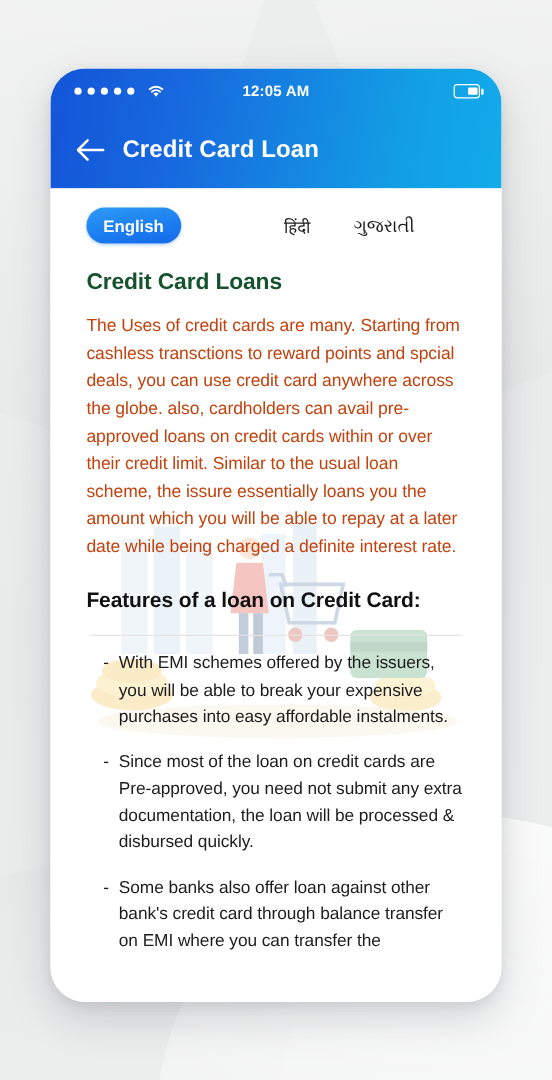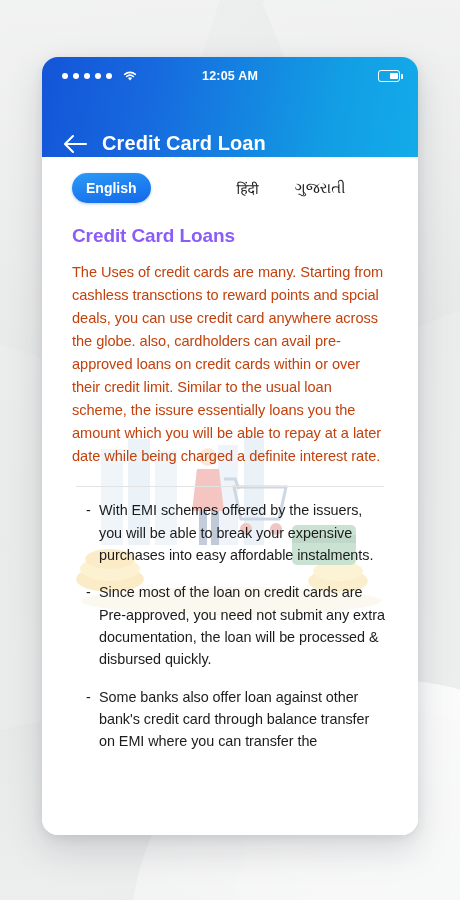--- a/index.html
+++ b/index.html
@@ -61,21 +61,21 @@
     background: radial-gradient(circle at 50% 0%, rgba(255,255,255,.85), rgba(238,239,239,0));
   }
 
   
   .phone {
     position: absolute;
     left: 42px;
     top: 57px;
     width: 376px;
     height: 778px;
-    border-radius: 16px;
+    border-radius: 29px;
     background: #ffffff;
     overflow: hidden;
     box-shadow: 0 14px 34px rgba(90,95,105,.22), 0 3px 10px rgba(90,95,105,.12);
   }
 
   
   .header {
     background: linear-gradient(100deg, #1355d8 0%, #1768de 28%, #129fe4 78%, #12abea 100%);
     height: 100px;
     position: relative;
@@ -139,21 +139,21 @@
     border-radius: 0 1px 1px 0;
   }
   .battery i {
     display: block;
     width: 8px; height: 6px;
     background: #ffffff;
     border-radius: 1px;
   }
   .appbar {
     display: flex;
-    align-items: flex-end;
+    align-items: center;
     padding: 0 20px;
     height: 60px;
   }
   .back-arrow {
     width: 26px; height: 22px;
     margin-right: 14px;
     flex: none;
     cursor: pointer;
   }
   .appbar-title {
@@ -206,21 +206,21 @@
   .tab.t3 { margin-left: 36px; font-size: 15px; }
 
   .body-wrap {
     position: relative;
     z-index: 2;
     padding: 0 30px;
   }
   h1.title {
     font-size: 19px;
     font-weight: bold;
-    color: #8b5cf6;
+    color: #14532d;
     margin: 10px 0 14px 0;
     letter-spacing: -.1px;
   }
   h2.subtitle {
     font-size: 17.5px;
     font-weight: bold;
     color: #111111;
     margin: 22px 0 14px 0;
     letter-spacing: -.1px;
   }
@@ -336,20 +336,21 @@
     <div class="tabs">
       <div class="tab active">English</div>
       <div class="tab t2">हिंदी</div>
       <div class="tab t3">ગુજરાતી</div>
     </div>
 
     <div class="body-wrap">
       <h1 class="title">Credit Card Loans</h1>
       <p class="para">The Uses of credit cards are many. Starting from cashless transctions to reward points and spcial deals, you can use credit card anywhere across the globe. also, cardholders can avail pre-approved loans on credit cards within or over their credit limit. Similar to the usual loan scheme, the issure essentially loans you the amount which you will be able to repay at a later date while being charged a definite interest rate.</p>
 
+      <h2 class="subtitle">Features of a loan on Credit Card:</h2>
 
       <div class="divider"></div>
 
       <ul class="features">
         <li>With EMI schemes offered by the issuers, you will be able to break your expensive purchases into easy affordable instalments.</li>
         <li>Since most of the loan on credit cards are Pre-approved, you need not submit any extra documentation, the loan will be processed &amp; disbursed quickly.</li>
         <li>Some banks also offer loan against other bank's credit card through balance transfer on EMI where you can transfer the</li>
 
       </ul>
     </div>

